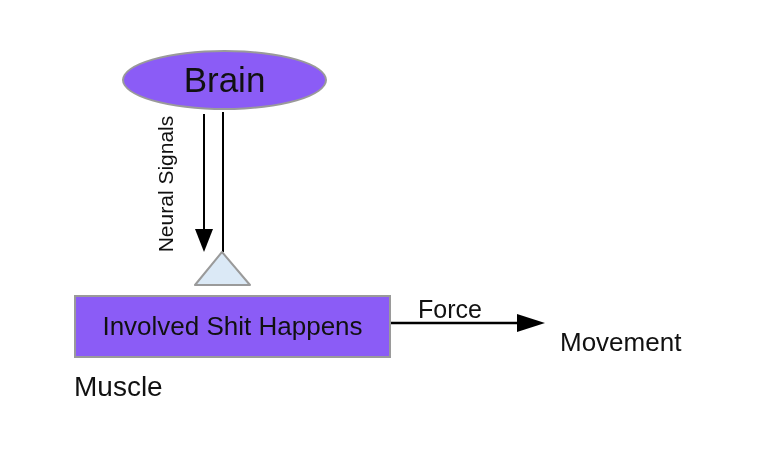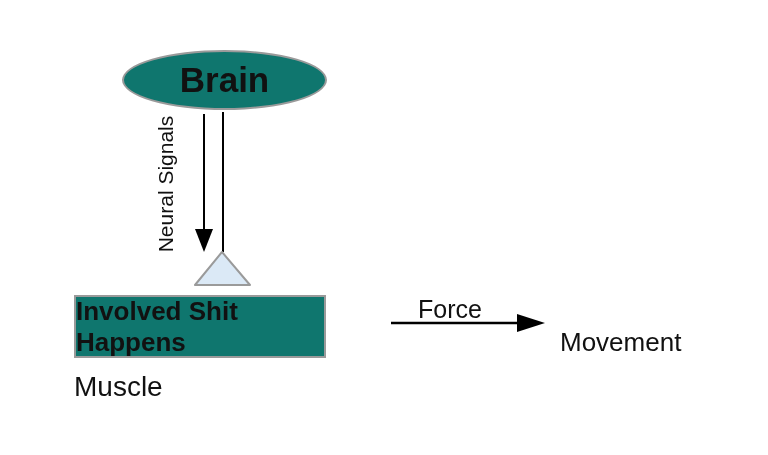--- a/index.html
+++ b/index.html
@@ -12,40 +12,39 @@
     width: 768px;
     height: 455px;
     background: #ffffff;
     font-family: "Liberation Sans", sans-serif;
     color: #111111;
     overflow: hidden;
   }
   .node {
     position: absolute;
     box-sizing: border-box;
-    background: #0f766e;
+    background: #8b5cf6;
     border: 2px solid #9a9a9a;
     display: flex;
     align-items: center;
     justify-content: center;
-    text-align: left;
-    font-weight: bold;
+    text-align: right;
   }
   #brain-ellipse {
     left: 122px;
     top: 50px;
     width: 205px;
     height: 60px;
     border-radius: 50%;
     font-size: 35px;
   }
   #muscle-box {
     left: 74px;
     top: 295px;
-    width: 252px;
+    width: 317px;
     height: 63px;
     font-size: 26px;
   }
   .label {
     position: absolute;
     white-space: nowrap;
     color: #111111;
   }
   #neural-signals-label {
     left: 86px;

